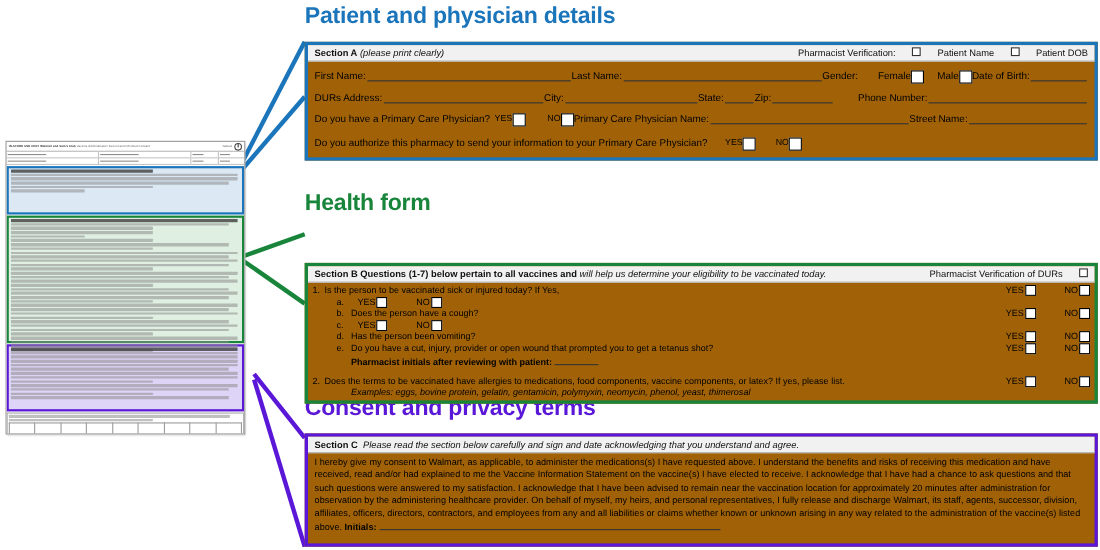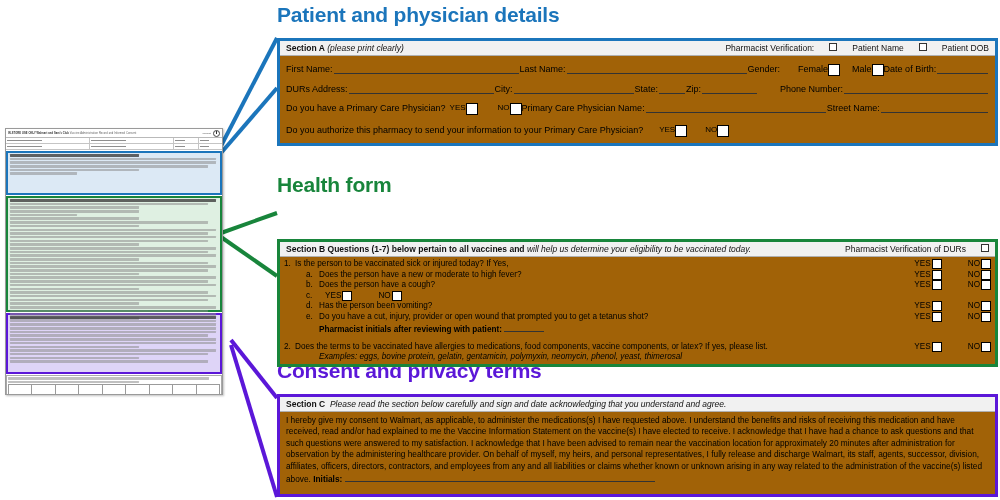--- a/index.html
+++ b/index.html
@@ -305,21 +305,20 @@
               <span class="cbx-md"></span>
             </span>
           <span>
               <span>NO</span>
               <span class="cbx-md"></span>
             </span>
         </span>
       </div>
       <div class="gq">
         <span class="letter">a.</span>
-        <span class="txt">Does the person have a new or moderate to high fever?</span>
         <span class="yn">
           <span>
               <span>YES</span>
               <span class="cbx-md"></span>
             </span>
           <span>
               <span>NO</span>
               <span class="cbx-md"></span>
             </span>
         </span>

